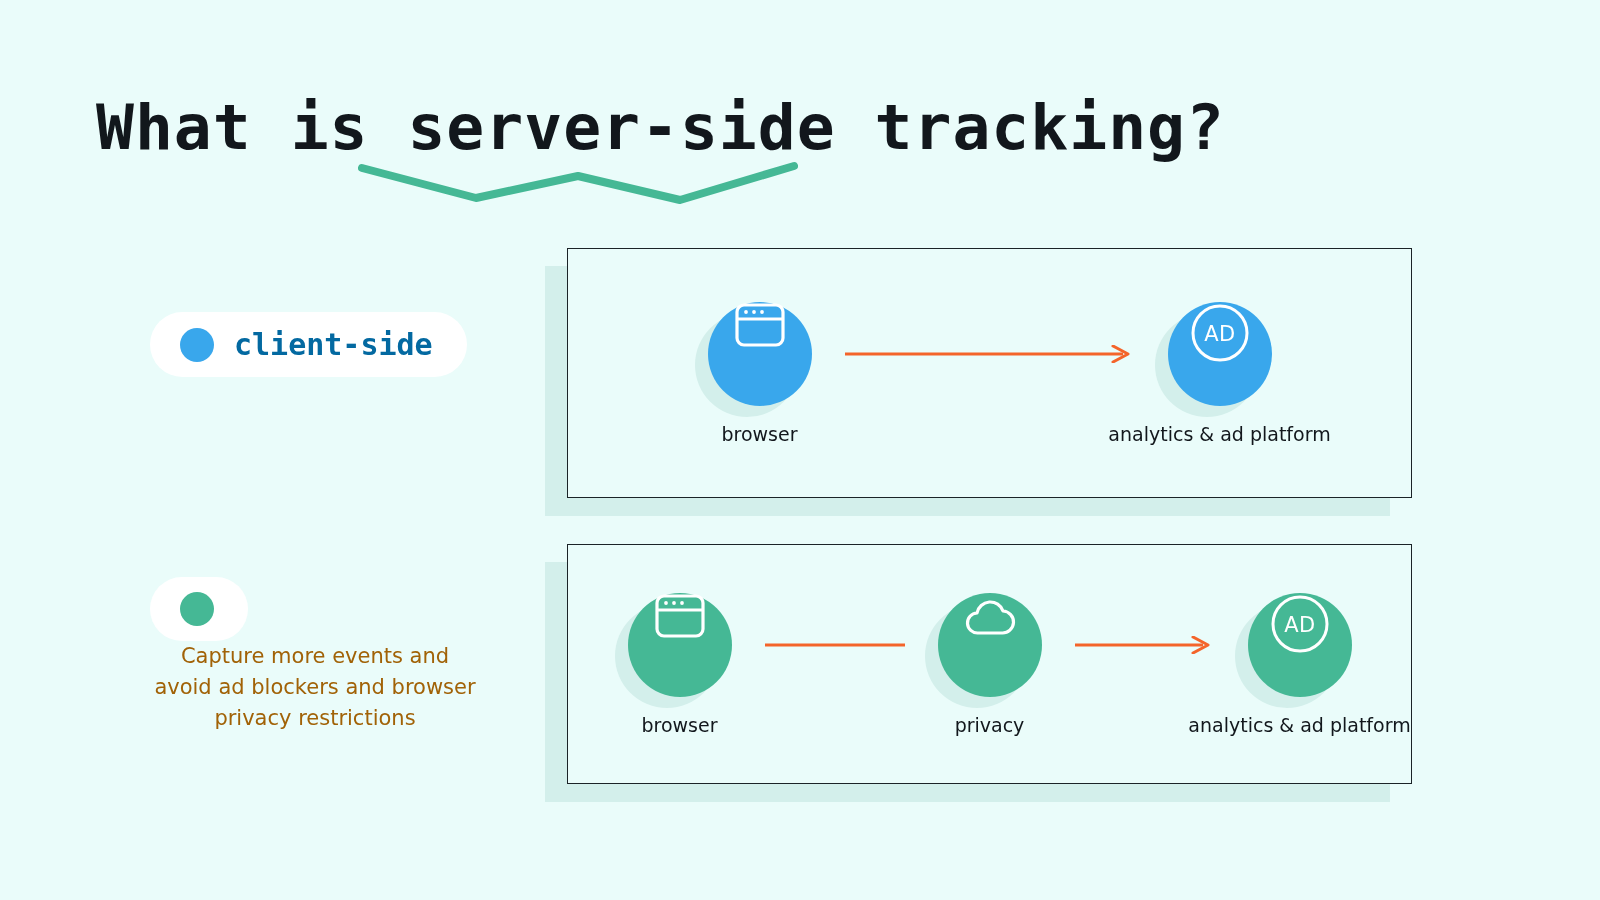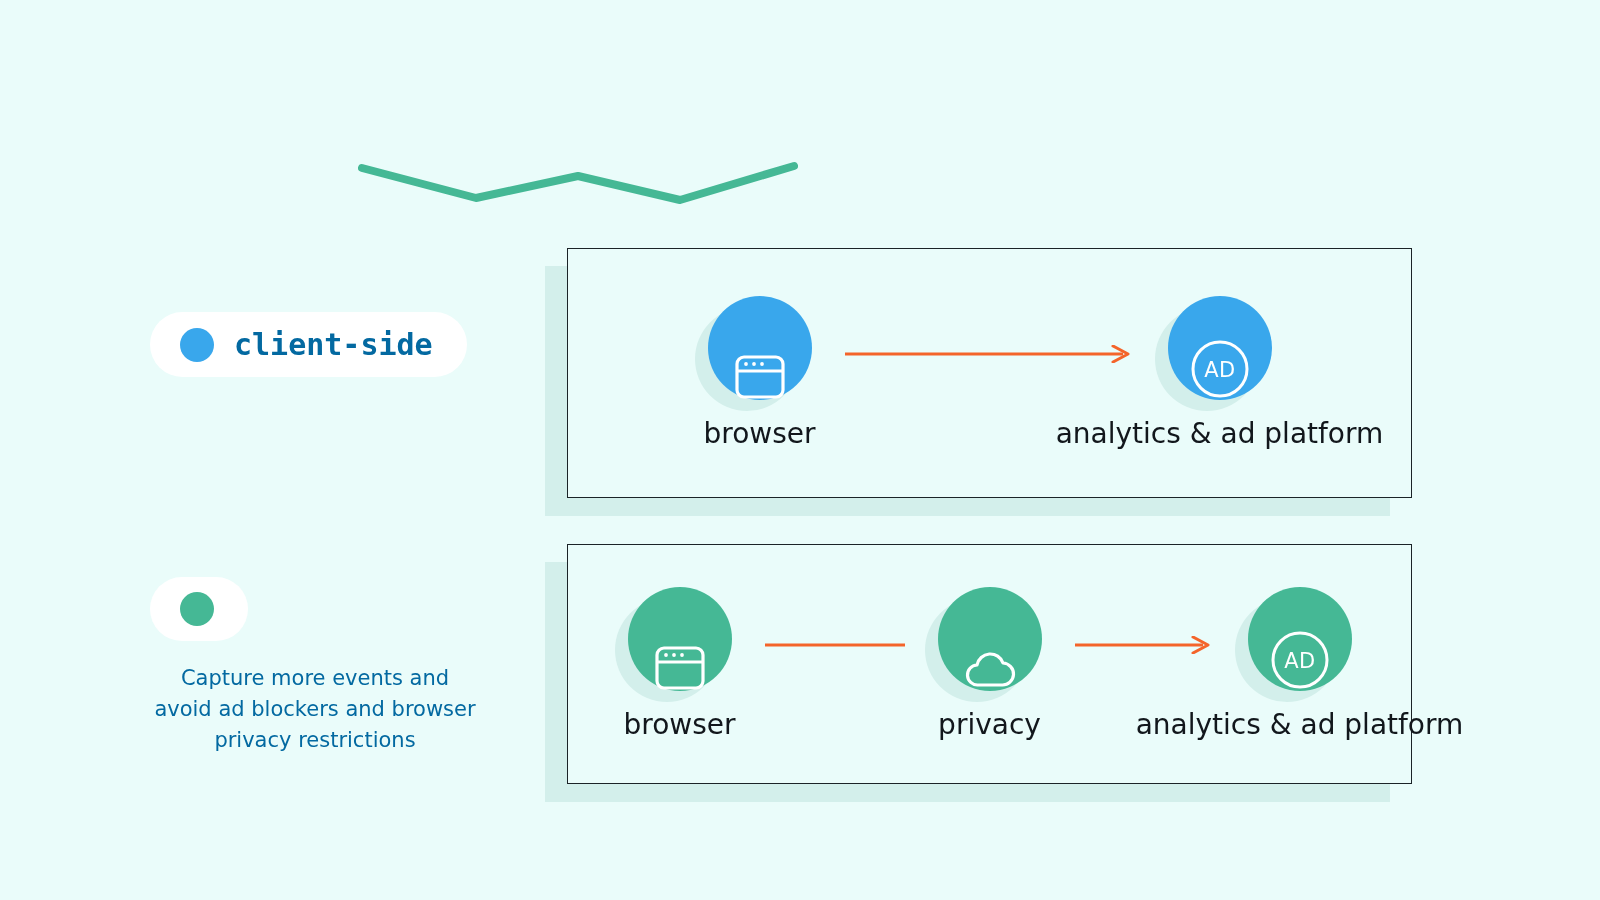--- a/index.html
+++ b/index.html
@@ -74,27 +74,26 @@
   .legend-label {
     font-family: "DejaVu Sans Mono", monospace;
     font-weight: bold;
     font-size: 30px;
     color: #0369a1;
     white-space: nowrap;
     letter-spacing: 0px;
   }
 
   .legend-desc {
-    margin-top: 22px;
     width: 330px;
     text-align: center;
     font-family: "DejaVu Sans", sans-serif;
     font-size: 21px;
     line-height: 1.47;
-    color: #0369a1;
+    color: #a16207;
   }
 
   
   .card-wrap { position: absolute; }
   .card-wrap.client { left: 567px; top: 248px; width: 845px; height: 250px; }
   .card-wrap.server { left: 567px; top: 544px; width: 845px; height: 240px; }
 
   .card-shadow {
     position: absolute;
     left: -22px;
@@ -146,30 +145,30 @@
   }
 
   .node-circle {
     position: absolute;
     left: 0;
     top: 0;
     width: 104px;
     height: 104px;
     border-radius: 50%;
     display: flex;
-    align-items: flex-end;
+    align-items: flex-start;
     justify-content: center;
   }
   .node-circle.blue  { background: #39a7ec; }
   .node-circle.green { background: #45b895; }
 
   .node-caption {
     margin-top: 17px;
     font-family: "DejaVu Sans", sans-serif;
-    font-size: 28px;
+    font-size: 19px;
     color: #12171c;
     white-space: nowrap;
     text-align: right;
   }
 
   
   .connector {
     flex: none;
     height: 104px;
     display: flex;
@@ -187,20 +186,21 @@
     font-family: "DejaVu Sans", sans-serif;
     font-size: 21px;
     fill: #ffffff;
     letter-spacing: 0.5px;
   }
 </style>
 </head>
 <body>
 
 <div class="title-block">
+  <div class="page-title">What is server-side tracking?</div>
   <svg class="title-squiggle" viewBox="0 0 440 48">
     <polyline points="4,10 118,40 220,18 322,42 436,8" fill="none" stroke="#45b895" stroke-width="8" stroke-linecap="round" stroke-linejoin="round"></polyline>
   </svg>
 </div>
 
 <div class="legend-col client">
   <div class="legend-pill">
     <span class="legend-dot blue"></span>
     <span class="legend-label">client-side</span>
   </div>

